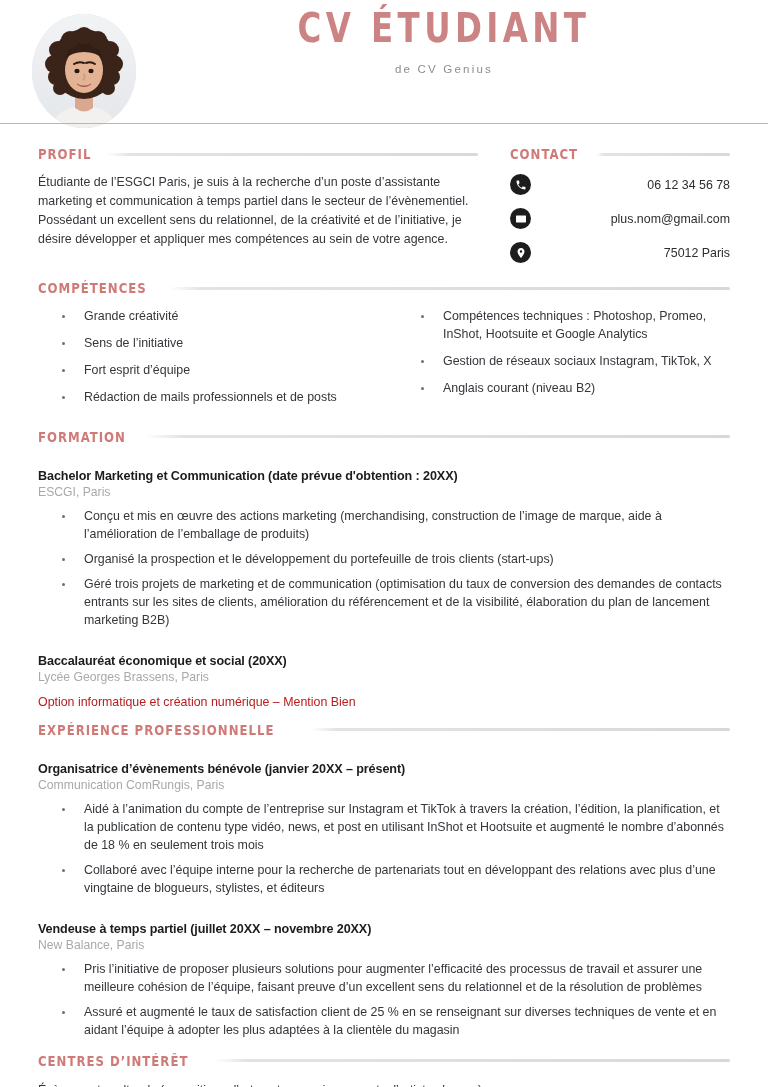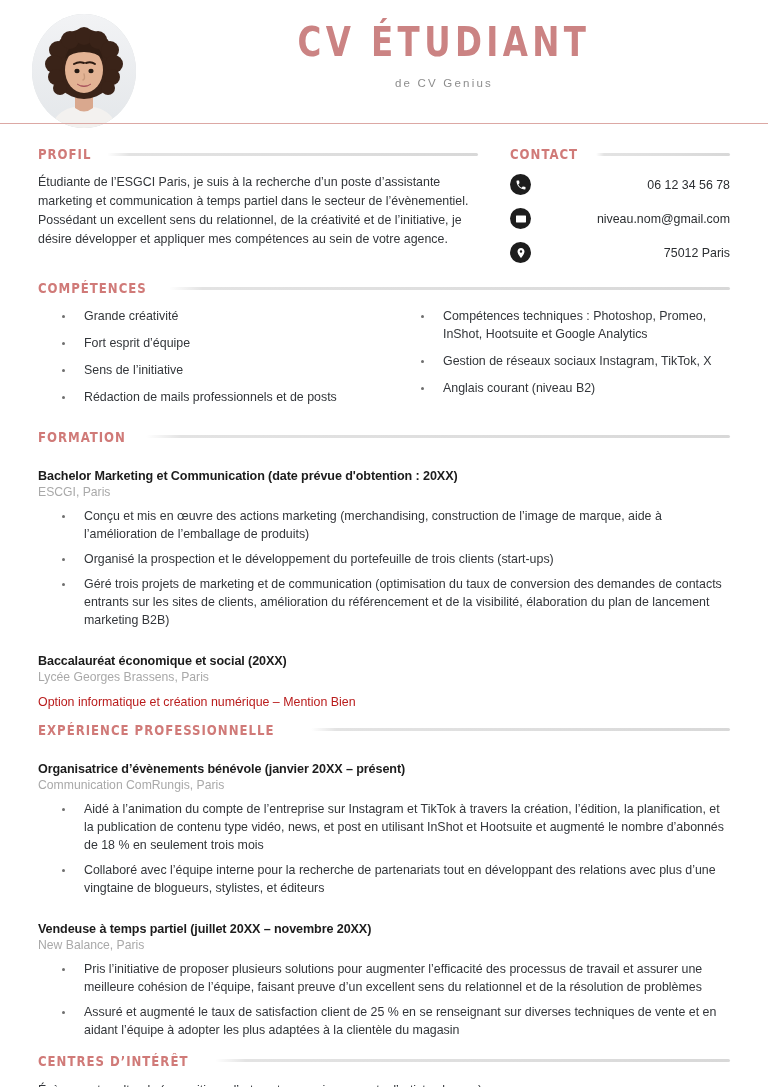--- a/index.html
+++ b/index.html
@@ -33,21 +33,21 @@
     border-radius: 50%;
     overflow: hidden;
     background: #eceef0;
     box-shadow: inset 0 0 0 1px #e6e8ea;
   }
   .photo-svg { display: block; width: 104px; height: 114px; }
   .title-block {
     position: absolute;
     left: 120px;
     right: 0;
-    top: 20px;
+    top: 6px;
     text-align: center;
   }
   .cv-title {
     font-family: "DejaVu Sans Condensed", "Liberation Sans Narrow", "Liberation Sans", sans-serif;
     font-weight: 700;
     font-size: 41px;
     letter-spacing: 5px;
     color: #cb8383;
     line-height: 1.1;
     transform: scaleX(0.88);
@@ -273,21 +273,21 @@
           </span>
           <span class="ctext">06 12 34 56 78</span>
         </div>
 
         <div class="contact-row">
           <span class="cicon">
             <svg width="12" height="12" viewBox="0 0 24 24" fill="#ffffff">
               <path d="M3 5h18c.6 0 1 .4 1 1v12c0 .6-.4 1-1 1H3c-.6 0-1-.4-1-1V6c0-.6.4-1 1-1zm9 8L3.6 7h16.8L12 13z"></path>
             </svg>
           </span>
-          <span class="ctext">niveau.nom@gmail.com</span>
+          <span class="ctext">plus.nom@gmail.com</span>
         </div>
 
         <div class="contact-row">
           <span class="cicon">
             <svg width="12" height="12" viewBox="0 0 24 24" fill="#ffffff">
               <path d="M12 2C8.1 2 5 5.1 5 9c0 5.2 7 13 7 13s7-7.8 7-13c0-3.9-3.1-7-7-7zm0 9.5A2.5 2.5 0 1 1 12 6.5a2.5 2.5 0 0 1 0 5z"></path>
             </svg>
           </span>
           <span class="ctext">75012 Paris</span>
         </div>
@@ -298,22 +298,22 @@
 
   <div class="sec">
     <div class="sec-head">
       <span class="label">COMPÉTENCES</span>
       <span class="rule"></span>
     </div>
     <div class="skills-wrap">
       <div class="skills-col">
         <ul class="bullets">
           <li>Grande créativité</li>
+          <li>Sens de l’initiative</li>
           <li>Fort esprit d’équipe</li>
-          <li>Sens de l’initiative</li>
           <li>Rédaction de mails professionnels et de posts</li>
         </ul>
       </div>
       <div class="skills-col right">
         <ul class="bullets">
           <li>Compétences techniques : Photoshop, Promeo, InShot, Hootsuite et Google Analytics</li>
           <li>Gestion de réseaux sociaux Instagram, TikTok, X</li>
           <li>Anglais courant (niveau B2)</li>
         </ul>
       </div>

